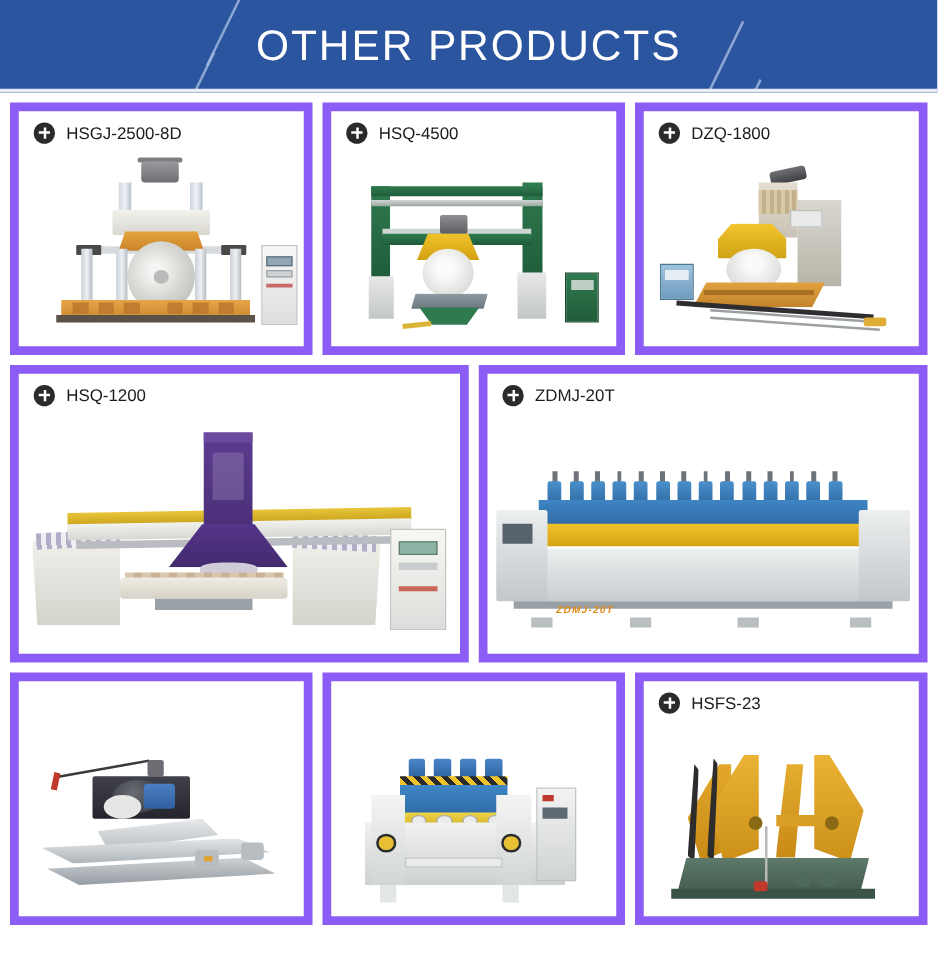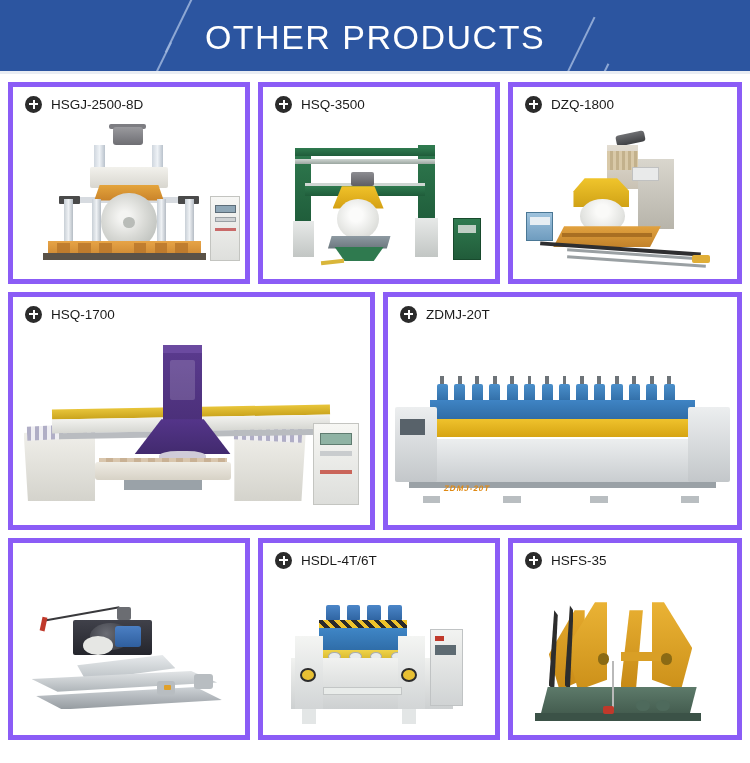--- a/index.html
+++ b/index.html
@@ -24,21 +24,21 @@
     display:flex;align-items:center;justify-content:center;
     color:#ffffff;font-size:34px;letter-spacing:1.5px;font-weight:400;
   }
   .banner-underline{
     position:absolute;left:0;bottom:0;width:750px;height:3px;background:#e9edf3;
   }
 
   
   .grid{position:absolute;left:0;top:74px;width:750px;height:689px;}
   .card{
-    position:absolute;background:#ffffff;border:5px solid #8b5cf6;
+    position:absolute;background:#ffffff;border:7px solid #8b5cf6;
     box-sizing:border-box;overflow:hidden;
   }
   .card-head{
     position:absolute;left:0;top:0;height:34px;display:flex;align-items:center;
     padding-left:12px;z-index:5;
   }
   .plus-icon{
     width:17px;height:17px;border-radius:50%;background:#2b2b2b;
     position:relative;flex:0 0 auto;
   }
@@ -266,21 +266,21 @@
           <div class="p m1-cab-scr"></div>
           <div class="p m1-cab-btns"></div>
           <div class="p m1-cab-lbl"></div>
         </div>
       </div>
     </div>
 
     <div class="card" style="left:258px;top:8px;width:242px;height:202px;">
       <div class="card-head">
         <span class="plus-icon"></span>
-        <span class="card-label">HSQ-3500</span>
+        <span class="card-label">HSQ-4500</span>
       </div>
       <div class="photo">
         <div class="stage">
           <div class="p g m2-lpost"></div>
           <div class="p g m2-rpost"></div>
           <div class="p g m2-top"></div>
           <div class="p m2-top2"></div>
           <div class="p m2-mid2"></div>
           <div class="p g m2-mid"></div>
           <div class="p m2-motor"></div>
@@ -319,21 +319,21 @@
           <div class="p m3-roller"></div>
           <div class="p m3-box"></div>
           <div class="p m3-box-p"></div>
         </div>
       </div>
     </div>
 
     <div class="card" style="left:8px;top:218px;width:367px;height:238px;">
       <div class="card-head">
         <span class="plus-icon"></span>
-        <span class="card-label">HSQ-1700</span>
+        <span class="card-label">HSQ-1200</span>
       </div>
       <div class="photo">
         <div class="stage">
           <div class="p m4-lcab"></div>
           <div class="p m4-rcab"></div>
           <div class="p m4-lfins"></div>
           <div class="p m4-rfins"></div>
           <div class="p m4-beam"></div>
           <div class="p m4-beam2"></div>
           <div class="p m4-beam3"></div>
@@ -418,24 +418,20 @@
           <div class="p m6-rail"></div>
           <div class="p m6-rail2"></div>
           <div class="p m6-end1"></div>
           <div class="p m6-end2"></div>
           <div class="p m6-amber"></div>
         </div>
       </div>
     </div>
 
     <div class="card" style="left:258px;top:464px;width:242px;height:202px;">
-      <div class="card-head">
-        <span class="plus-icon"></span>
-        <span class="card-label">HSDL-4T/6T</span>
-      </div>
       <div class="photo">
         <div class="stage">
           <div class="p m7-mot" style="left:27%;"></div>
           <div class="p m7-mot" style="left:36%;"></div>
           <div class="p m7-mot" style="left:45%;"></div>
           <div class="p m7-mot" style="left:54%;"></div>
           <div class="p m7-stripe"></div>
           <div class="p m7-blue"></div>
           <div class="p m7-yel"></div>
           <div class="p m7-gauge" style="left:28%;"></div>
@@ -453,21 +449,21 @@
           <div class="p m7-cscr"></div>
           <div class="p m7-feet" style="left:17%;"></div>
           <div class="p m7-feet" style="left:60%;"></div>
         </div>
       </div>
     </div>
 
     <div class="card" style="left:508px;top:464px;width:234px;height:202px;">
       <div class="card-head">
         <span class="plus-icon"></span>
-        <span class="card-label">HSFS-35</span>
+        <span class="card-label">HSFS-23</span>
       </div>
       <div class="photo">
         <div class="stage">
           <div class="p m8-l1"></div>
           <div class="p m8-belt1"></div>
           <div class="p m8-l2"></div>
           <div class="p m8-belt2"></div>
           <div class="p m8-mid"></div>
           <div class="p m8-r1"></div>
           <div class="p m8-bar"></div>

